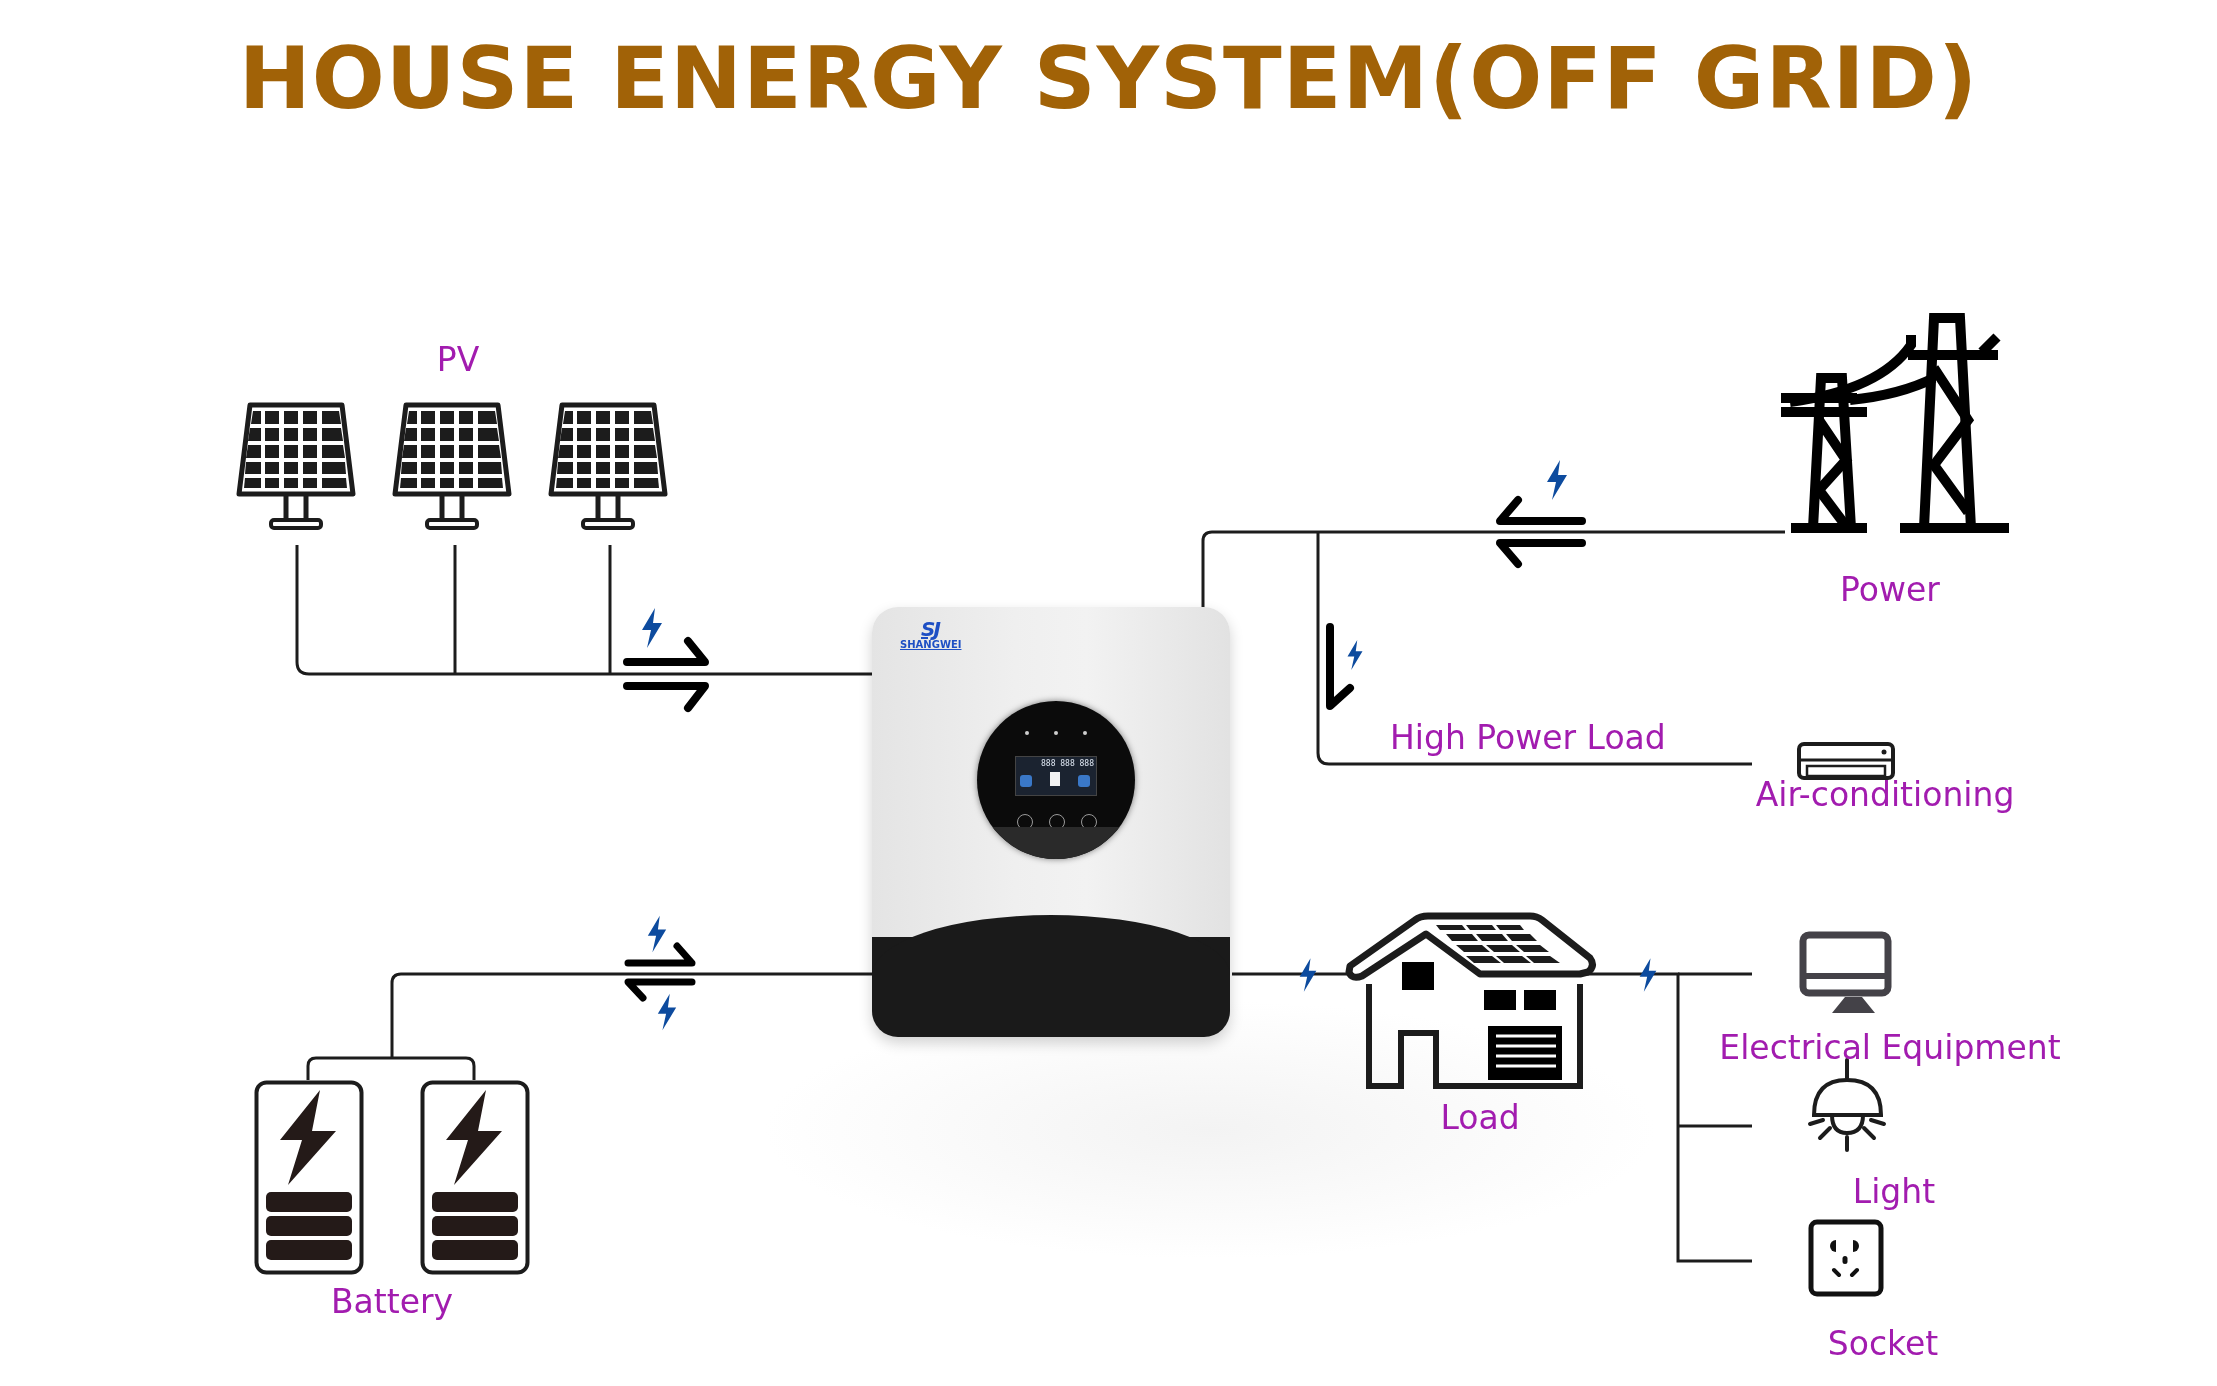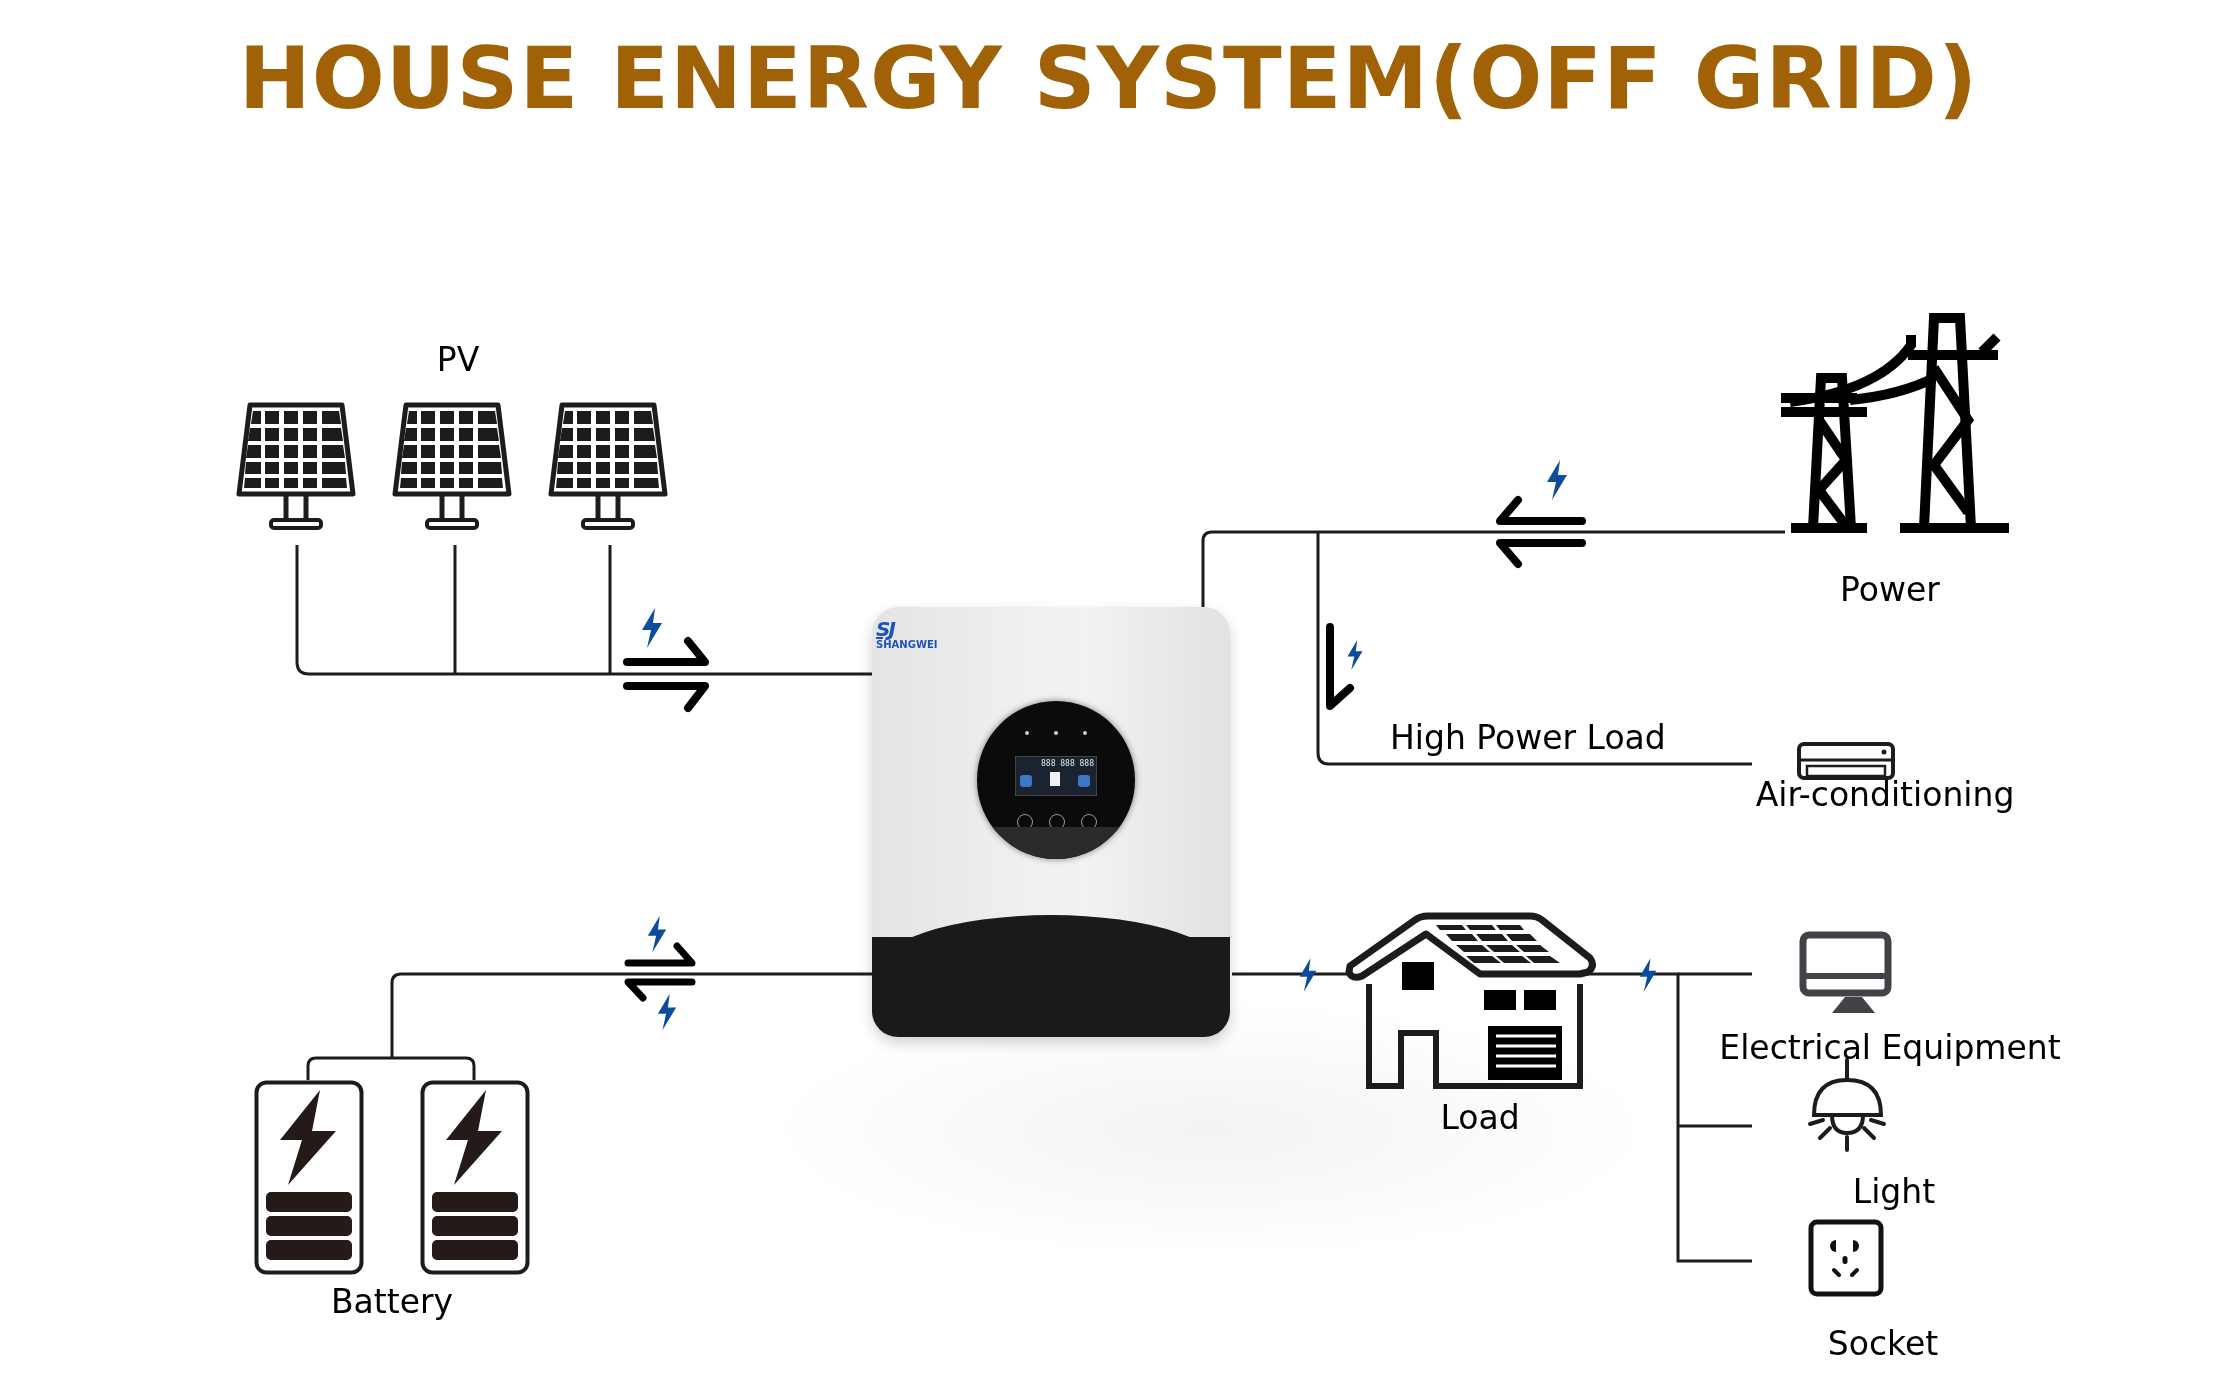--- a/index.html
+++ b/index.html
@@ -1,26 +1,26 @@
 <!DOCTYPE html>
 <html><head>
 <meta charset="utf-8">
 <style>
   html, body { margin: 0; padding: 0; background: #ffffff; }
   body { width: 2217px; height: 1386px; position: relative; overflow: hidden; font-family: "DejaVu Sans", sans-serif; }
   .title { position: absolute; left: 0; width: 2217px; top: 28px; text-align: center; color: #a16207; font-family: "DejaVu Sans", sans-serif; font-weight: bold; font-size: 86px; letter-spacing: 1px; }
-  .lbl { position: absolute; color: #000000; font-family: "DejaVu Sans", sans-serif; font-size: 33px; white-space: nowrap; }
+  .lbl { position: absolute; color: #a21caf; font-family: "DejaVu Sans", sans-serif; font-size: 33px; white-space: nowrap; }
   .lbl.c { transform: translateX(-50%); }
   svg.diagram { position: absolute; left: 0; top: 0; }
   .floor { position: absolute; left: 760px; top: 1000px; width: 900px; height: 260px; background: radial-gradient(ellipse at center, rgba(238,238,238,0.7) 0%, rgba(255,255,255,0) 70%); }
   .inverter { position: absolute; left: 872px; top: 607px; width: 360px; height: 440px; }
   .inv-body { position: absolute; left: 0; top: 0; width: 358px; height: 430px; border-radius: 26px; background: linear-gradient(90deg, #e4e4e4 0%, #efefef 40%, #f2f2f2 60%, #e2e2e2 100%); box-shadow: 0 6px 14px rgba(0,0,0,0.18); overflow: hidden; }
   .inv-base { position: absolute; left: 0; bottom: 0; width: 358px; height: 100px; background: #1a1a1a; border-radius: 0 0 20px 20px; }
   .inv-base:before { content: ""; position: absolute; left: 0; top: -22px; width: 358px; height: 60px; background: #1a1a1a; border-radius: 50% 50% 0 0 / 100% 100% 0 0; }
-  .logo { position: absolute; left: 4px; top: 12px; width: 60px; color: #1e4fc4; }
+  .logo { position: absolute; left: 28px; top: 12px; width: 60px; text-align: center; color: #1e4fc4; text-decoration: underline; }
   .logo-mark { font-family: "DejaVu Sans", sans-serif; font-weight: bold; font-style: italic; font-size: 20px; letter-spacing: -2px; line-height: 20px; text-decoration: underline; }
   .logo-text { font-family: "DejaVu Sans", sans-serif; font-weight: bold; font-size: 10px; letter-spacing: 0px; }
   .dial { position: absolute; left: 105px; top: 94px; width: 158px; height: 158px; border-radius: 50%; background: #0b0b0b; box-shadow: 0 0 6px rgba(0,0,0,0.5); overflow: hidden; }
   .dial-lower { position: absolute; left: 0; bottom: 0; width: 100%; height: 32px; background: #2a2a2a; }
   .lcd { position: absolute; left: 38px; top: 55px; width: 80px; height: 38px; background: #1b2330; border: 1px solid #444; text-align: right; }
   .lcd-digits { position: absolute; left: 2px; top: 2px; width: 76px; height: 10px; color: #dfe7f2; font-family: "DejaVu Sans Mono", monospace; font-size: 8px; line-height: 10px; white-space: nowrap; overflow: hidden; }
   .lcd-icon { position: absolute; width: 12px; height: 12px; background: #3a78c8; border-radius: 3px; top: 18px; }
   .lcd-center { position: absolute; left: 34px; top: 15px; width: 10px; height: 14px; background: #f2f2f2; }
   .led { position: absolute; width: 4px; height: 4px; border-radius: 50%; background: #cfcfcf; top: 30px; }
   .dial-btn { position: absolute; top: 113px; width: 14px; height: 14px; border: 1px solid #9a9a9a; border-radius: 50%; }

